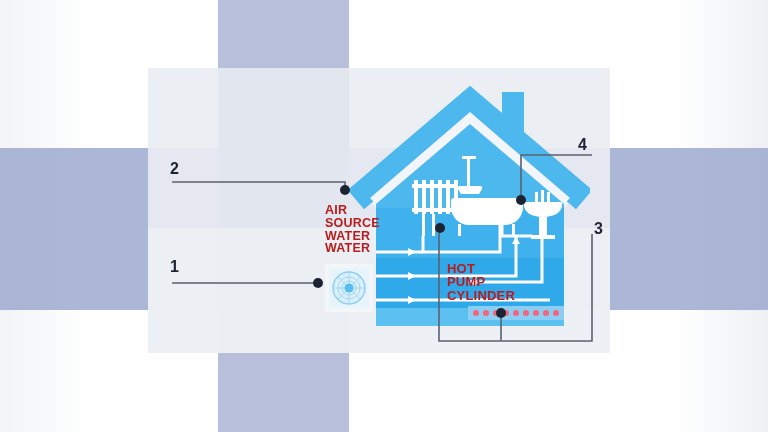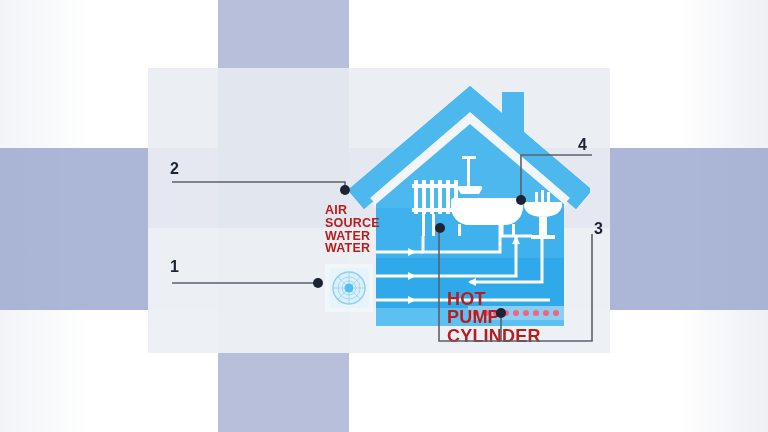--- a/index.html
+++ b/index.html
@@ -30,21 +30,21 @@
   
   #house{position:absolute;left:350px;top:86px;width:240px;height:240px;}
 
   
   .dark-label{
     position:absolute;color:#b91c1c;font-weight:bold;
     font-family:"Liberation Sans", sans-serif;
     line-height:1.02;letter-spacing:.2px;
   }
   #label-aship{left:325px;top:204px;font-size:12.5px;}
-  #label-hwc{left:447px;top:262px;font-size:18px;margin-top:28px;}
+  #label-hwc{left:447px;top:262px;font-size:13px;}
   .dark-label span{display:block;}
 
   
   .callout-num{
     position:absolute;color:#1c2433;font-weight:bold;font-size:16px;
     font-family:"Liberation Sans", sans-serif;
   }
   #num1{left:170px;top:258px;}
   #num2{left:170px;top:160px;}
   #num3{left:594px;top:220px;}

